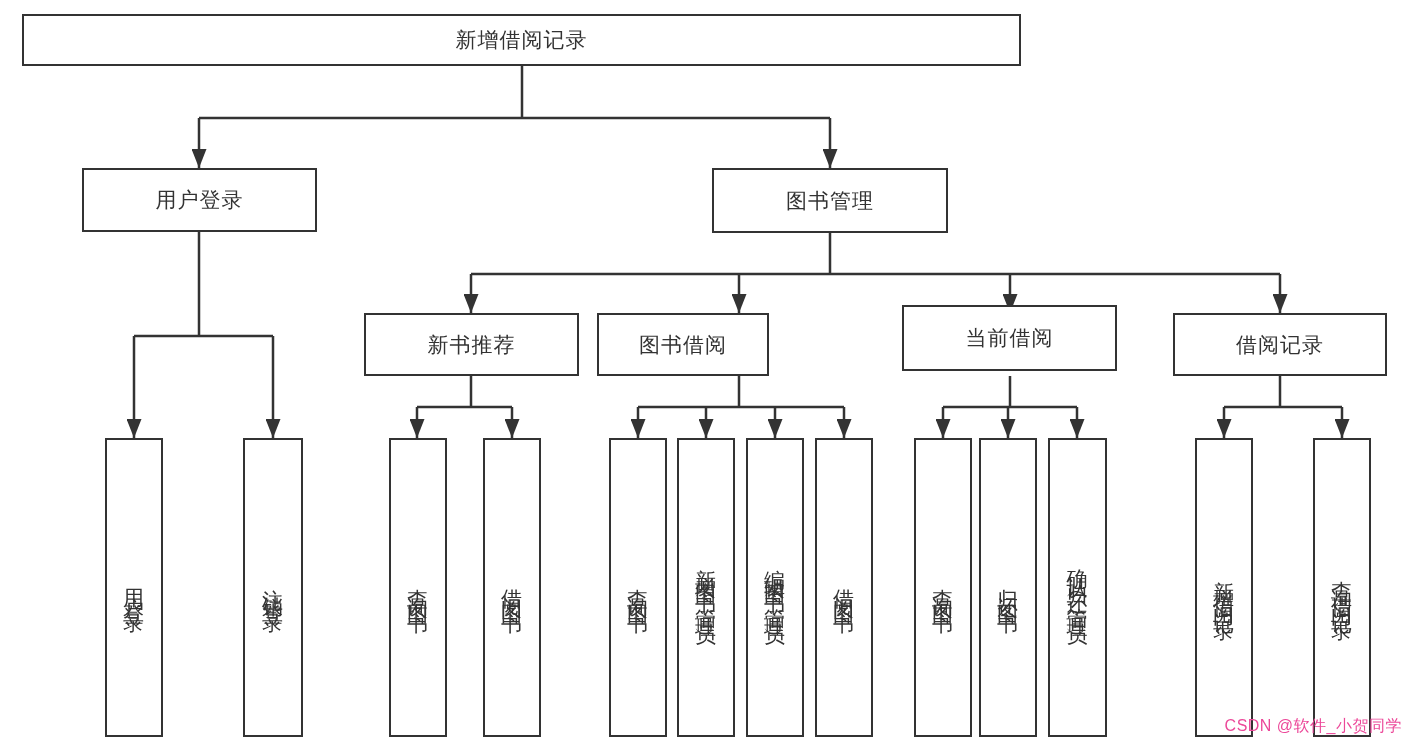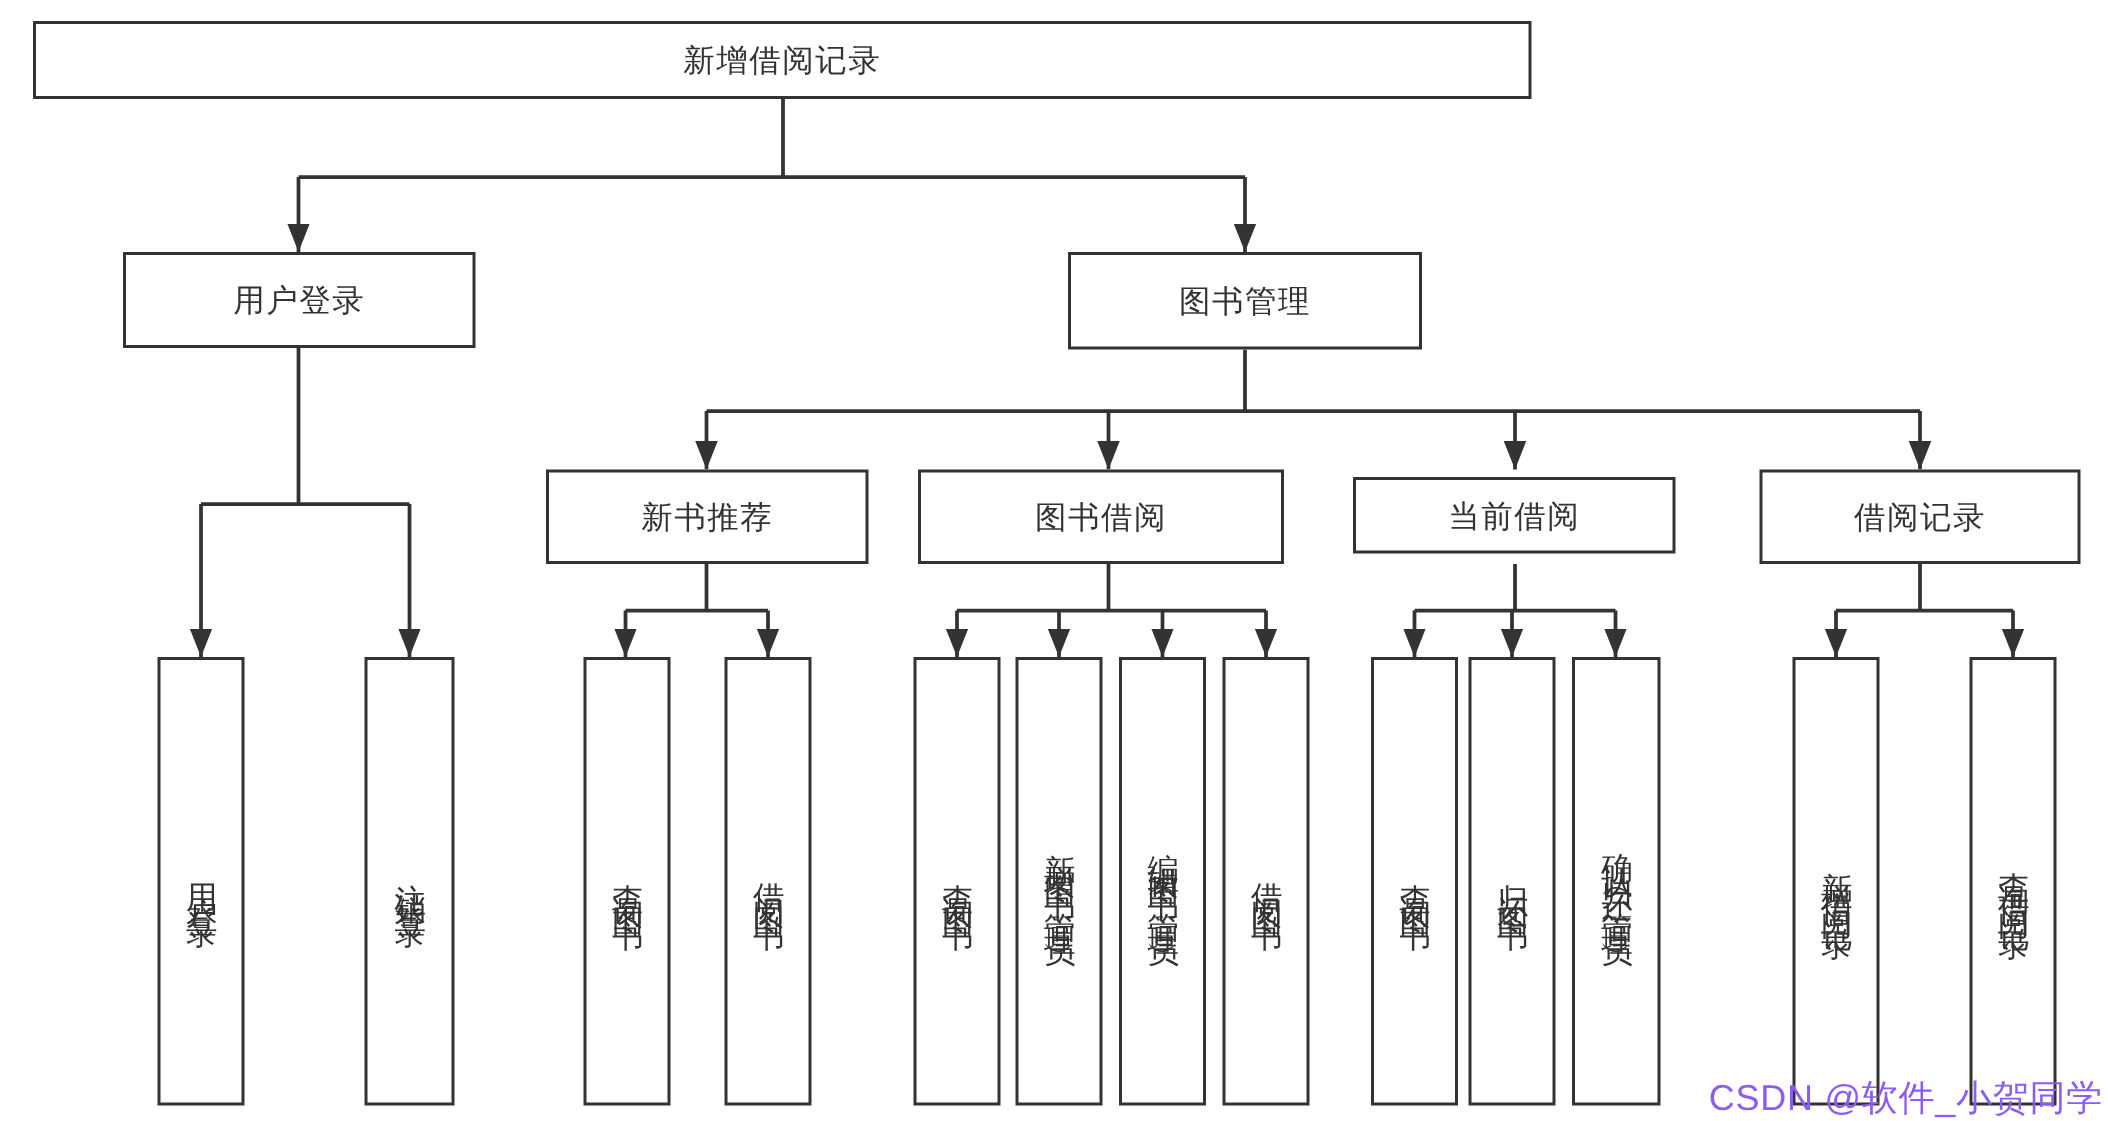--- a/index.html
+++ b/index.html
@@ -27,23 +27,23 @@
   .leaf{
     writing-mode:vertical-rl;
     text-orientation:mixed;
     letter-spacing:8px;
     line-height:1;
     white-space:normal;
   }
   .watermark{
     position:absolute;
     right:3px;top:716px;
-    font-size:24px;
+    font-size:16px;
     letter-spacing:0.5px;
-    color:#8b5cf6;
+    color:#ec4899;
     z-index:5;
   }
 </style>
 </head>
 <body>
 
 <div class="stage">
 
   <svg class="wires" width="1405" height="747" viewBox="0 0 1405 747">
     <defs>
@@ -80,22 +80,22 @@
     <line x1="1224" y1="407" x2="1224" y2="438" stroke="#333333" stroke-width="2.5" marker-end="url(#arw)"></line>
     <line x1="1342" y1="407" x2="1342" y2="438" stroke="#333333" stroke-width="2.5" marker-end="url(#arw)"></line>
   </svg>
 
   <div class="node" style="left:22px;top:14px;width:999px;height:52px;">新增借阅记录</div>
 
   <div class="node" style="left:82px;top:168px;width:235px;height:64px;">用户登录</div>
   <div class="node" style="left:364px;top:313px;width:215px;height:63px;">新书推荐</div>
 
   <div class="node" style="left:712px;top:168px;width:236px;height:65px;">图书管理</div>
-  <div class="node" style="left:612px;top:313px;width:244px;height:63px;">图书借阅</div>
-  <div class="node" style="left:902px;top:318px;width:215px;height:51px;">当前借阅</div>
+  <div class="node" style="left:597px;top:313px;width:172px;height:63px;">图书借阅</div>
+  <div class="node" style="left:902px;top:305px;width:215px;height:66px;">当前借阅</div>
   <div class="node" style="left:1173px;top:313px;width:214px;height:63px;">借阅记录</div>
 
   <div class="node leaf" style="left:105px;top:438px;width:58px;height:299px;">用户登录</div>
   <div class="node leaf" style="left:243px;top:438px;width:60px;height:299px;">注销登录</div>
 
   <div class="node leaf" style="left:389px;top:438px;width:58px;height:299px;">查询图书</div>
   <div class="node leaf" style="left:483px;top:438px;width:58px;height:299px;">借阅图书</div>
 
   <div class="node leaf" style="left:609px;top:438px;width:58px;height:299px;">查询图书</div>
   <div class="node leaf" style="left:677px;top:438px;width:58px;height:299px;">新增图书（管理员）</div>

